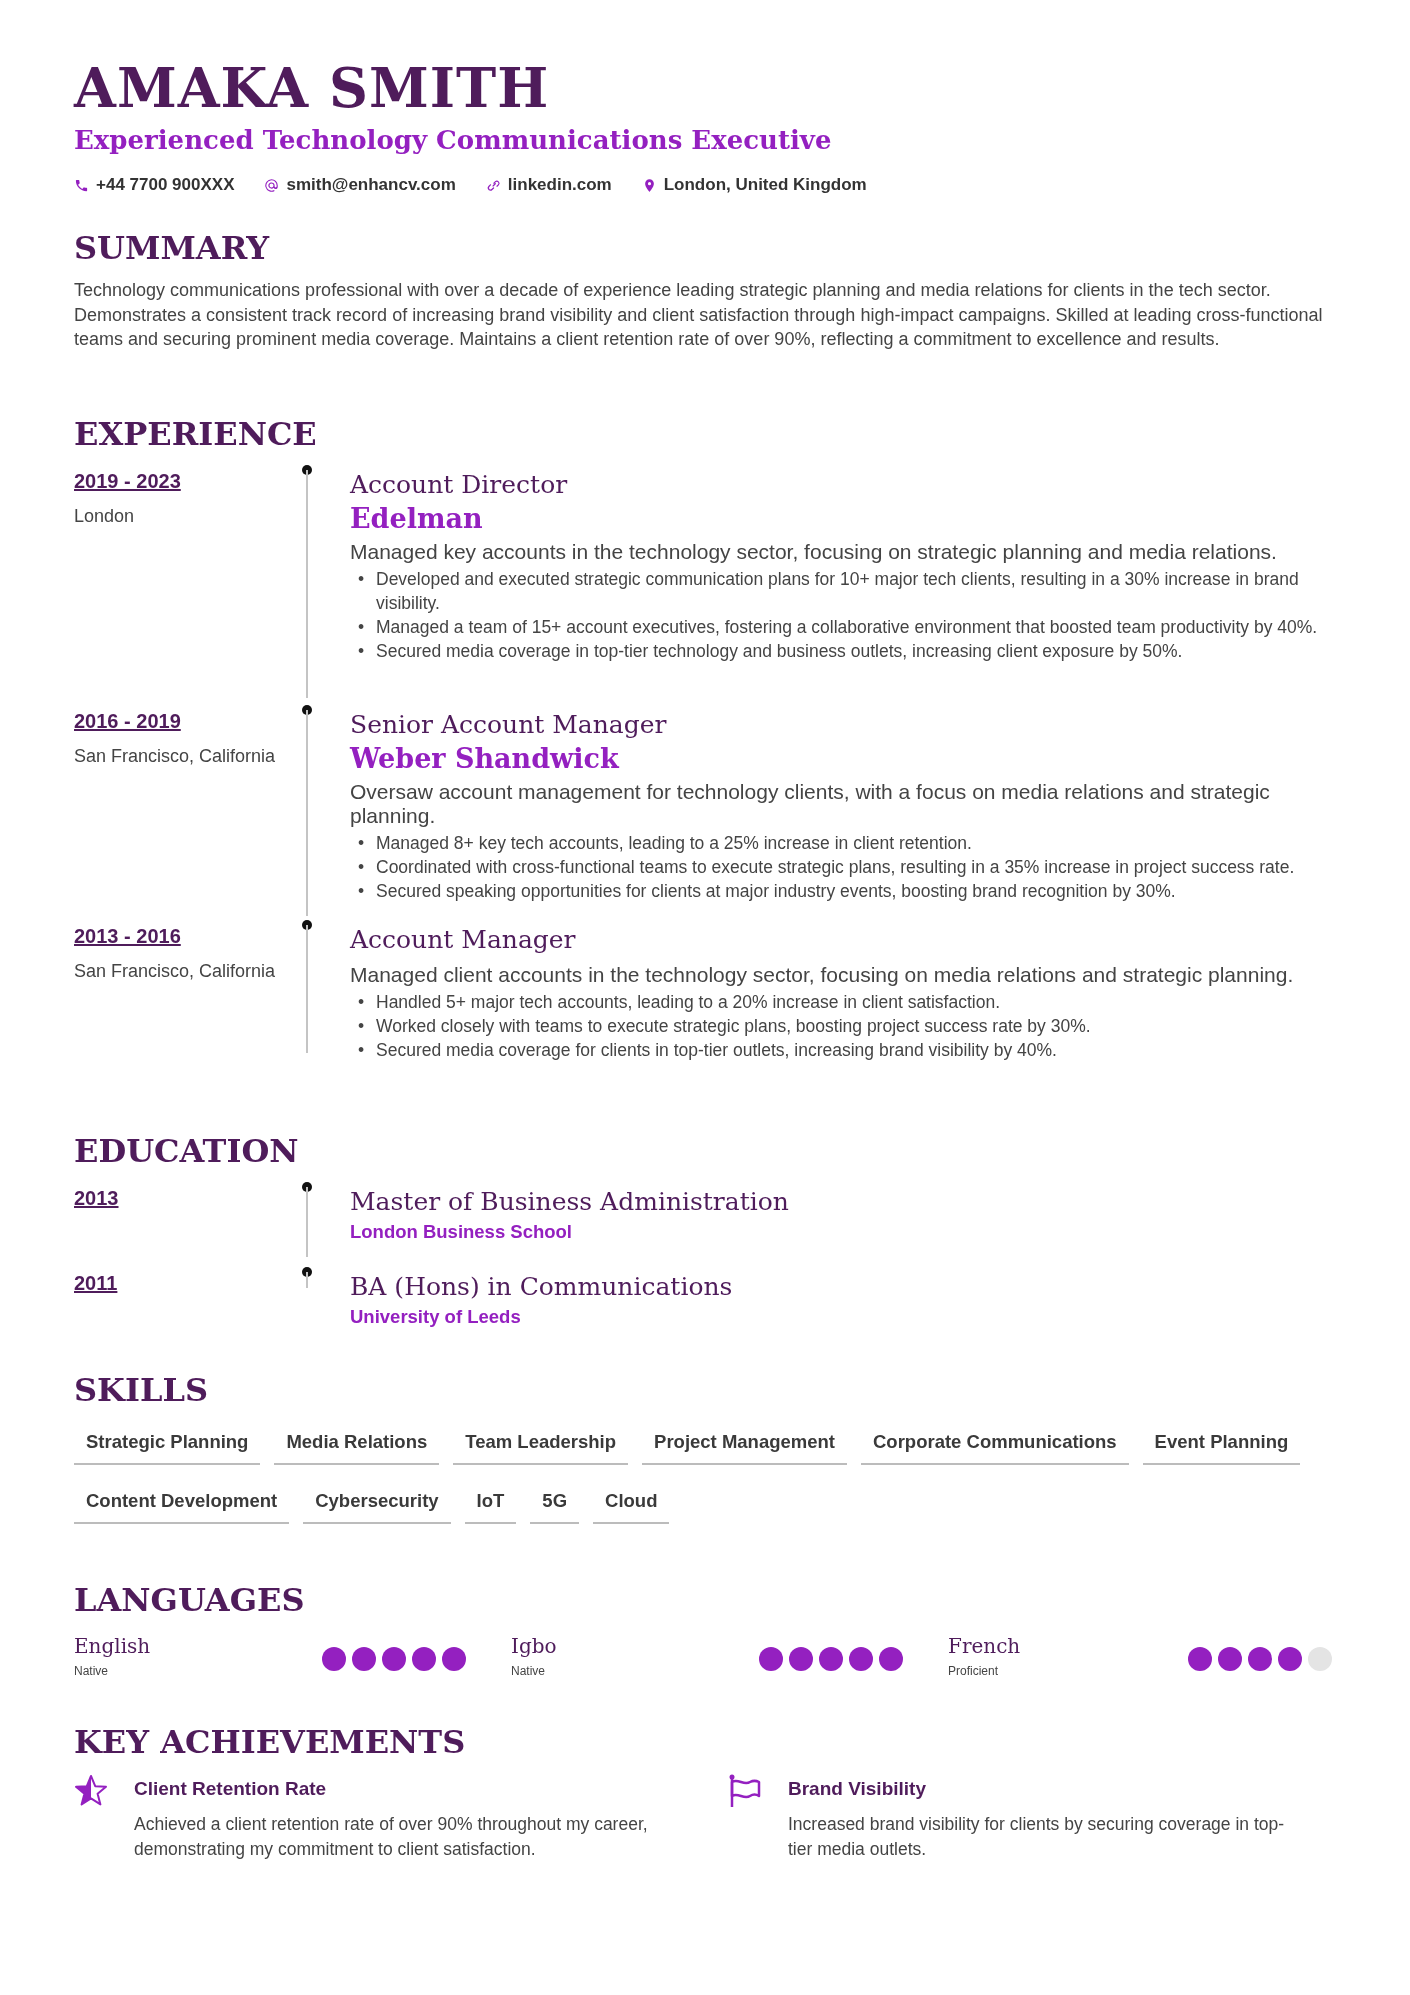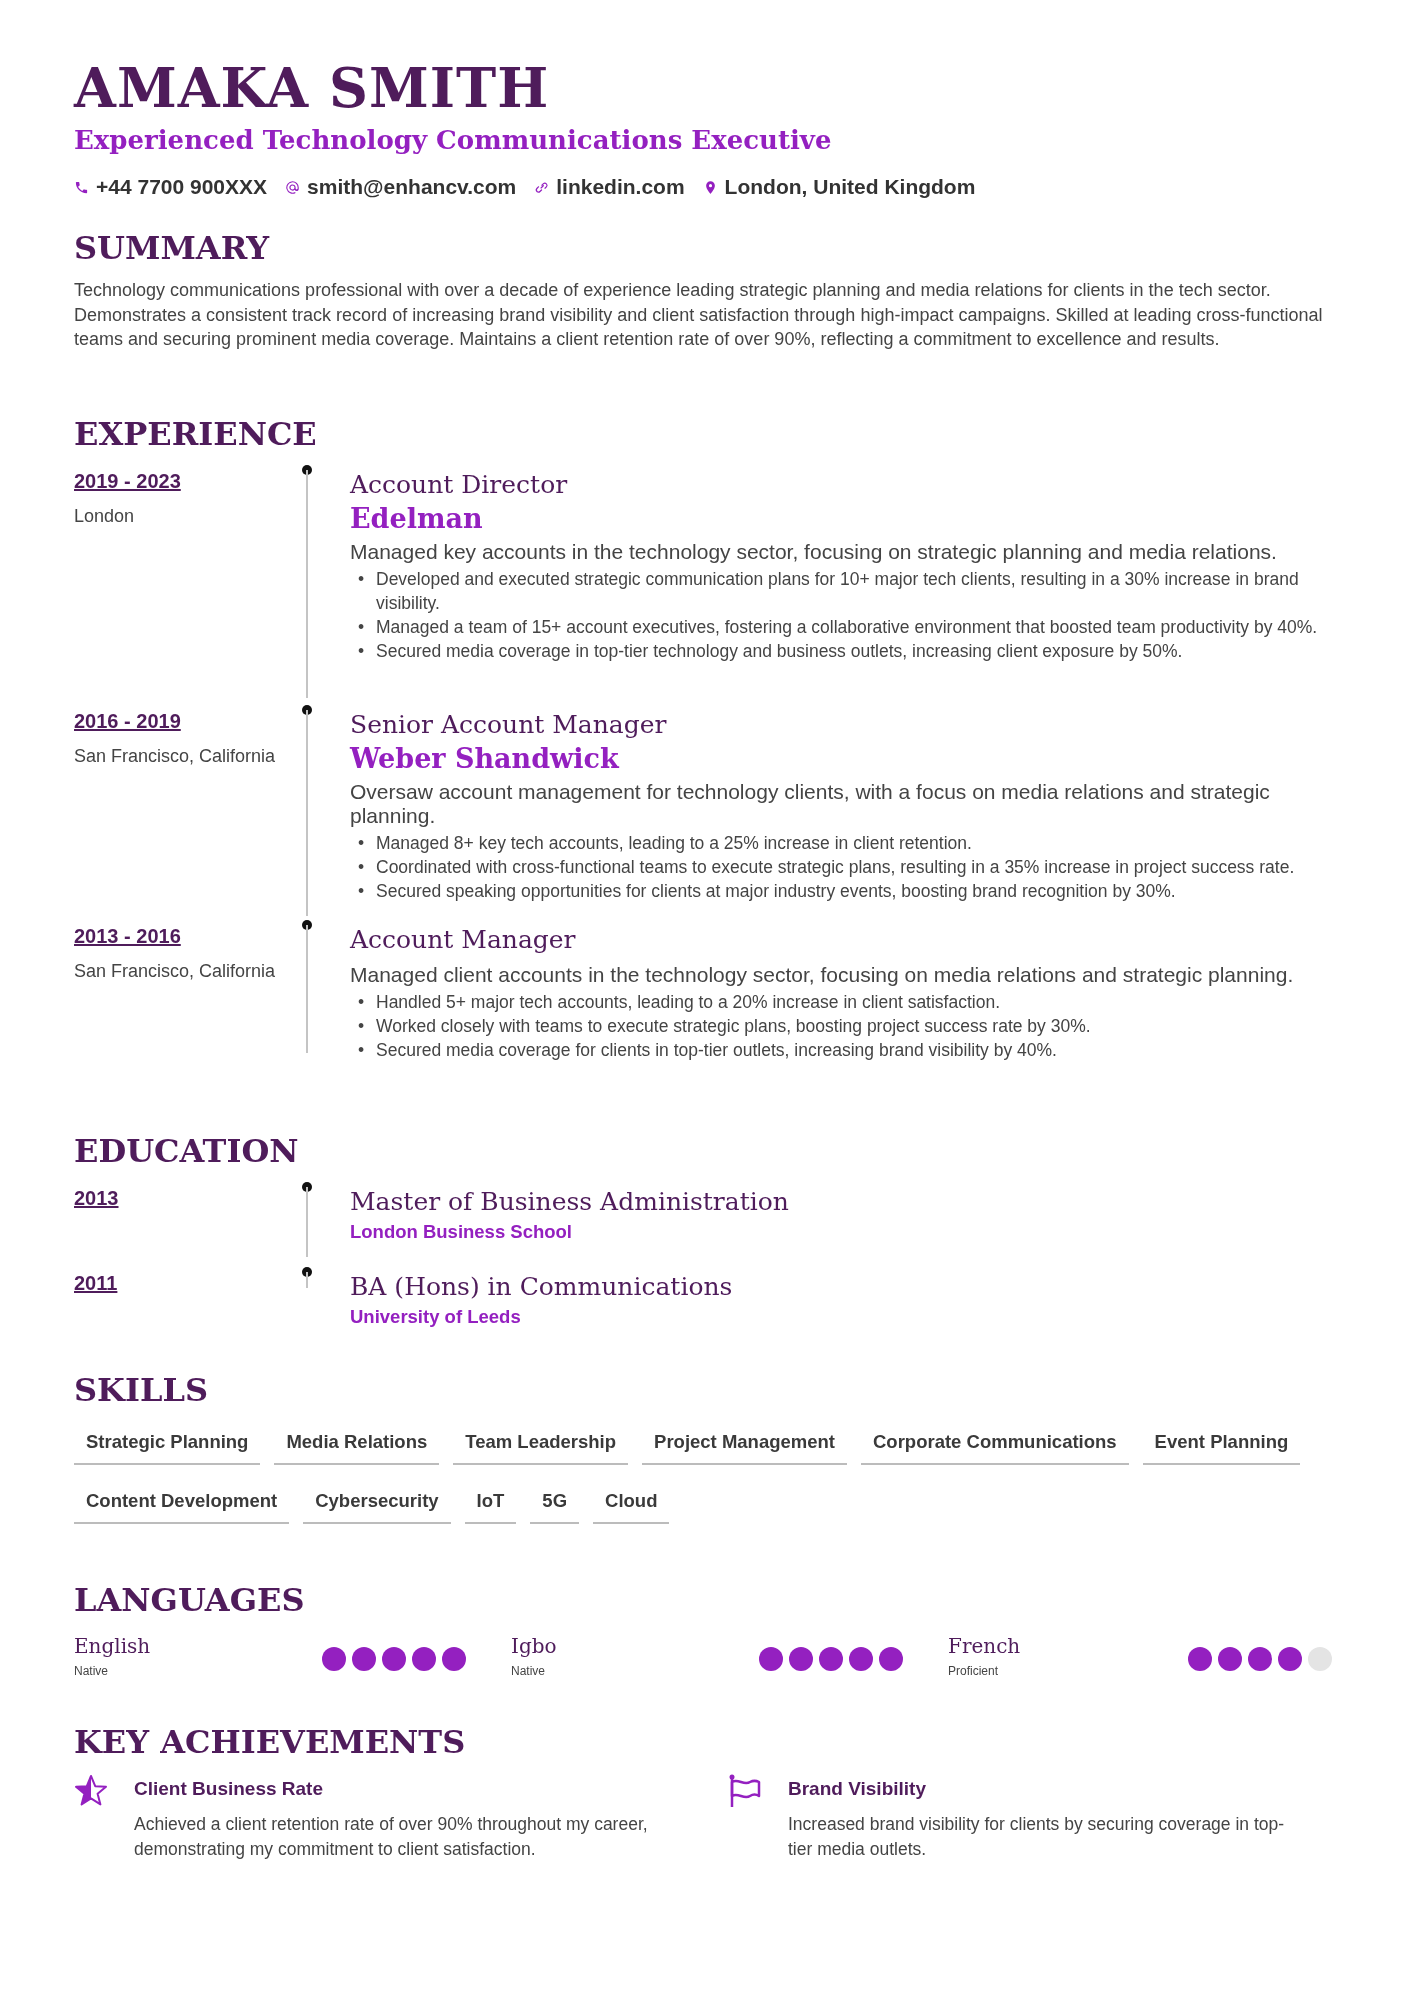--- a/index.html
+++ b/index.html
@@ -14,21 +14,21 @@
   .name {
     position: absolute; top: 54px; left: 0;
     font-family: "DejaVu Serif", serif; font-weight: bold;
     font-size: 54px; letter-spacing: 1px; color: #4f1c5b; line-height: 68px;
   }
   .headline {
     position: absolute; top: 122px; left: 0;
     font-family: "DejaVu Serif", serif; font-weight: bold;
     font-size: 26px; color: #9420c0; line-height: 36px;
   }
-  .contacts { position: absolute; top: 175px; left: 0; display: flex; gap: 18px; font-size: 21px; font-weight: bold; color: #333; }
+  .contacts { position: absolute; top: 175px; left: 0; display: flex; gap: 30px; font-size: 17px; font-weight: bold; color: #333; }
   .contact { display: flex; align-items: center; gap: 7px; }
   .contact svg { width: 15px; height: 15px; fill: #9420c0; }
 
   .section-title {
     position: absolute; left: 0;
     font-family: "DejaVu Serif", serif; font-weight: bold;
     font-size: 32px; color: #4f1c5b; line-height: 40px;
   }
   .summary-text {
     position: absolute; left: 0; top: 278px; width: 1258px;
@@ -242,21 +242,21 @@
   <div class="ach" style="left:0;top:1774px;">
     <svg class="ach-icon" viewBox="0 0 34 34">
       <defs>
         <linearGradient id="halfstar" x1="0" x2="1" y1="0" y2="0">
           <stop offset="50%" stop-color="#9420c0"></stop>
           <stop offset="50%" stop-color="#ffffff"></stop>
         </linearGradient>
       </defs>
       <path d="M17 2 L21.2 12.2 L32 12.8 L23.6 19.8 L26.4 30.4 L17 24.4 L7.6 30.4 L10.4 19.8 L2 12.8 L12.8 12.2 Z" fill="url(#halfstar)" stroke="#9420c0" stroke-width="2" stroke-linejoin="round"></path>
     </svg>
-    <div class="ach-title">Client Business Rate</div>
+    <div class="ach-title">Client Retention Rate</div>
     <div class="ach-desc">Achieved a client retention rate of over 90% throughout my career, demonstrating my commitment to client satisfaction.</div>
   </div>
 
   <div class="ach" style="left:654px;top:1774px;">
     <svg class="ach-icon" viewBox="0 0 34 34">
       <circle cx="4" cy="3" r="2.5" fill="#9420c0"></circle>
       <line x1="4" y1="3" x2="4" y2="33" stroke="#9420c0" stroke-width="2.5"></line>
       <path d="M4 8 C10 4, 16 12, 22 8 C26 6, 29 7, 31 8 L31 22 C28 20, 25 20, 22 22 C16 26, 10 18, 4 22 Z" fill="none" stroke="#9420c0" stroke-width="2.5" stroke-linejoin="round"></path>
     </svg>
     <div class="ach-title">Brand Visibility</div>

